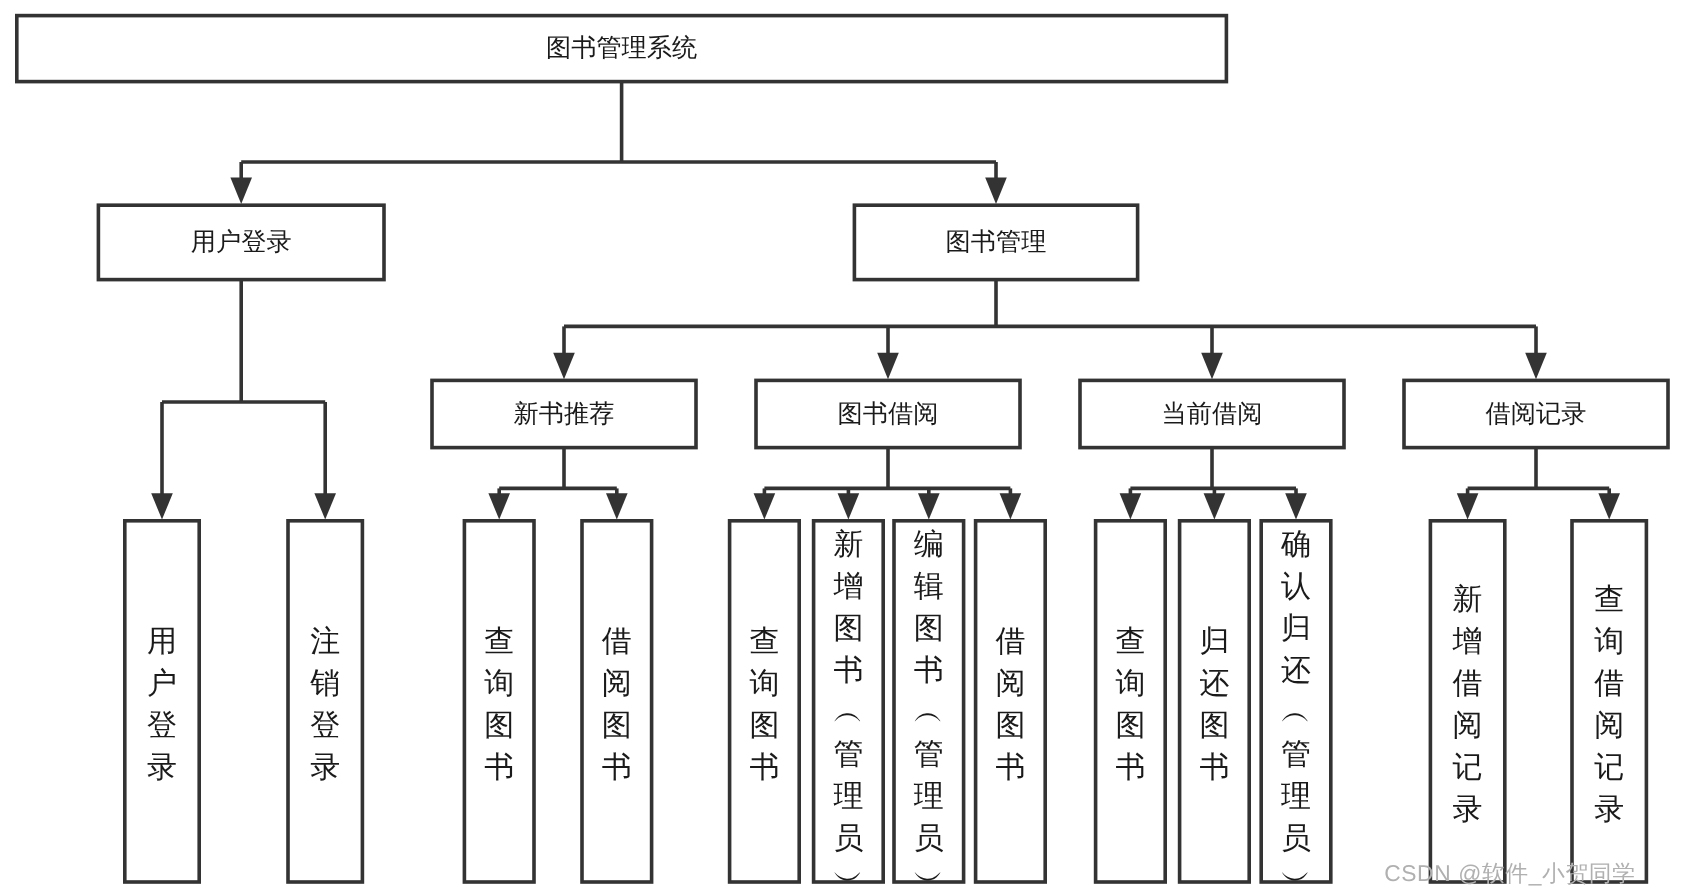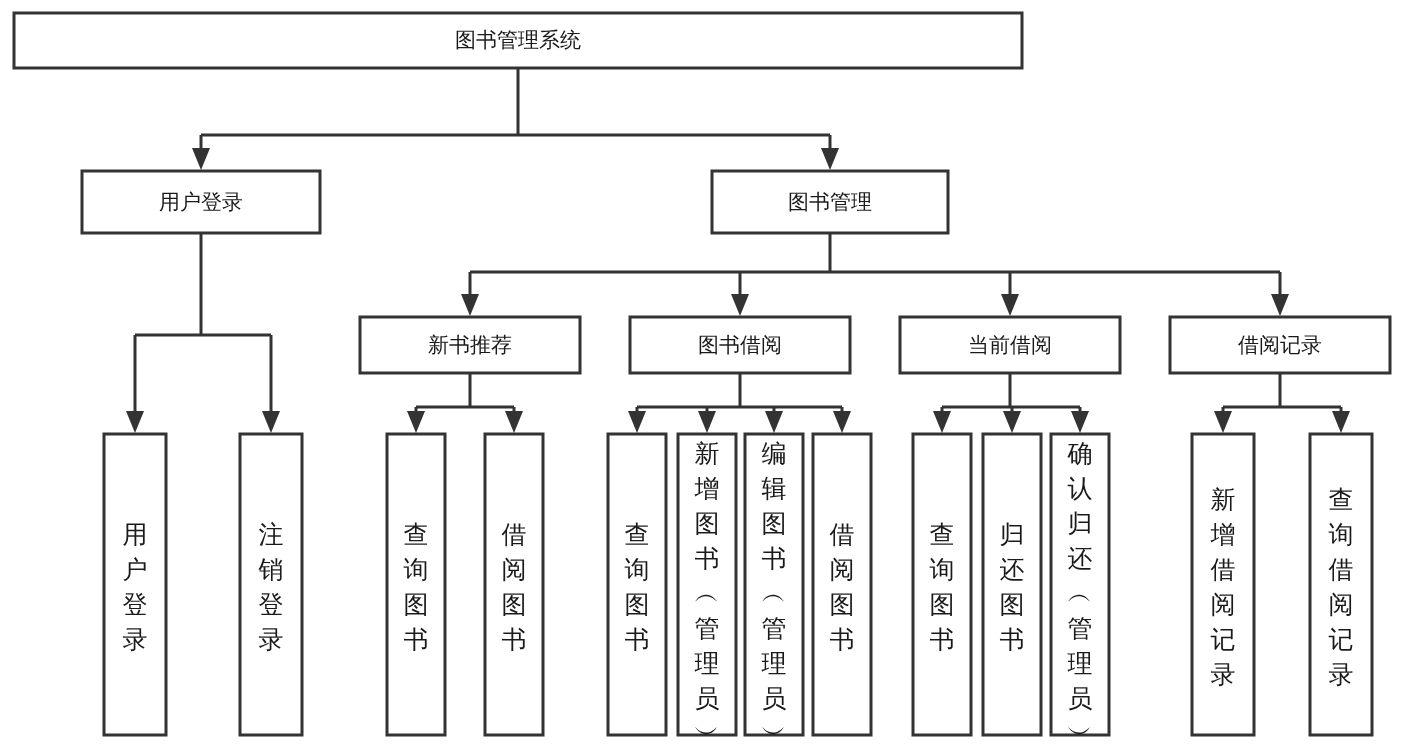--- a/index.html
+++ b/index.html
@@ -214,13 +214,14 @@
         <g>
           <rect x="1192" y="434" width="62" height="301" class="node-box"></rect>
           <text x="1223" y="507.5" class="node-label-v"><tspan x="1223" dy="0">新</tspan><tspan x="1223" dy="35">增</tspan><tspan x="1223" dy="35">借</tspan><tspan x="1223" dy="35">阅</tspan><tspan x="1223" dy="35">记</tspan><tspan x="1223" dy="35">录</tspan></text>
         </g>
         <g>
           <rect x="1310" y="434" width="62" height="301" class="node-box"></rect>
           <text x="1341" y="507.5" class="node-label-v"><tspan x="1341" dy="0">查</tspan><tspan x="1341" dy="35">询</tspan><tspan x="1341" dy="35">借</tspan><tspan x="1341" dy="35">阅</tspan><tspan x="1341" dy="35">记</tspan><tspan x="1341" dy="35">录</tspan></text>
         </g>
       </g>
   </svg>
+  <div class="watermark">CSDN @软件_小贺同学</div>
 </div>
 
 </body></html>

